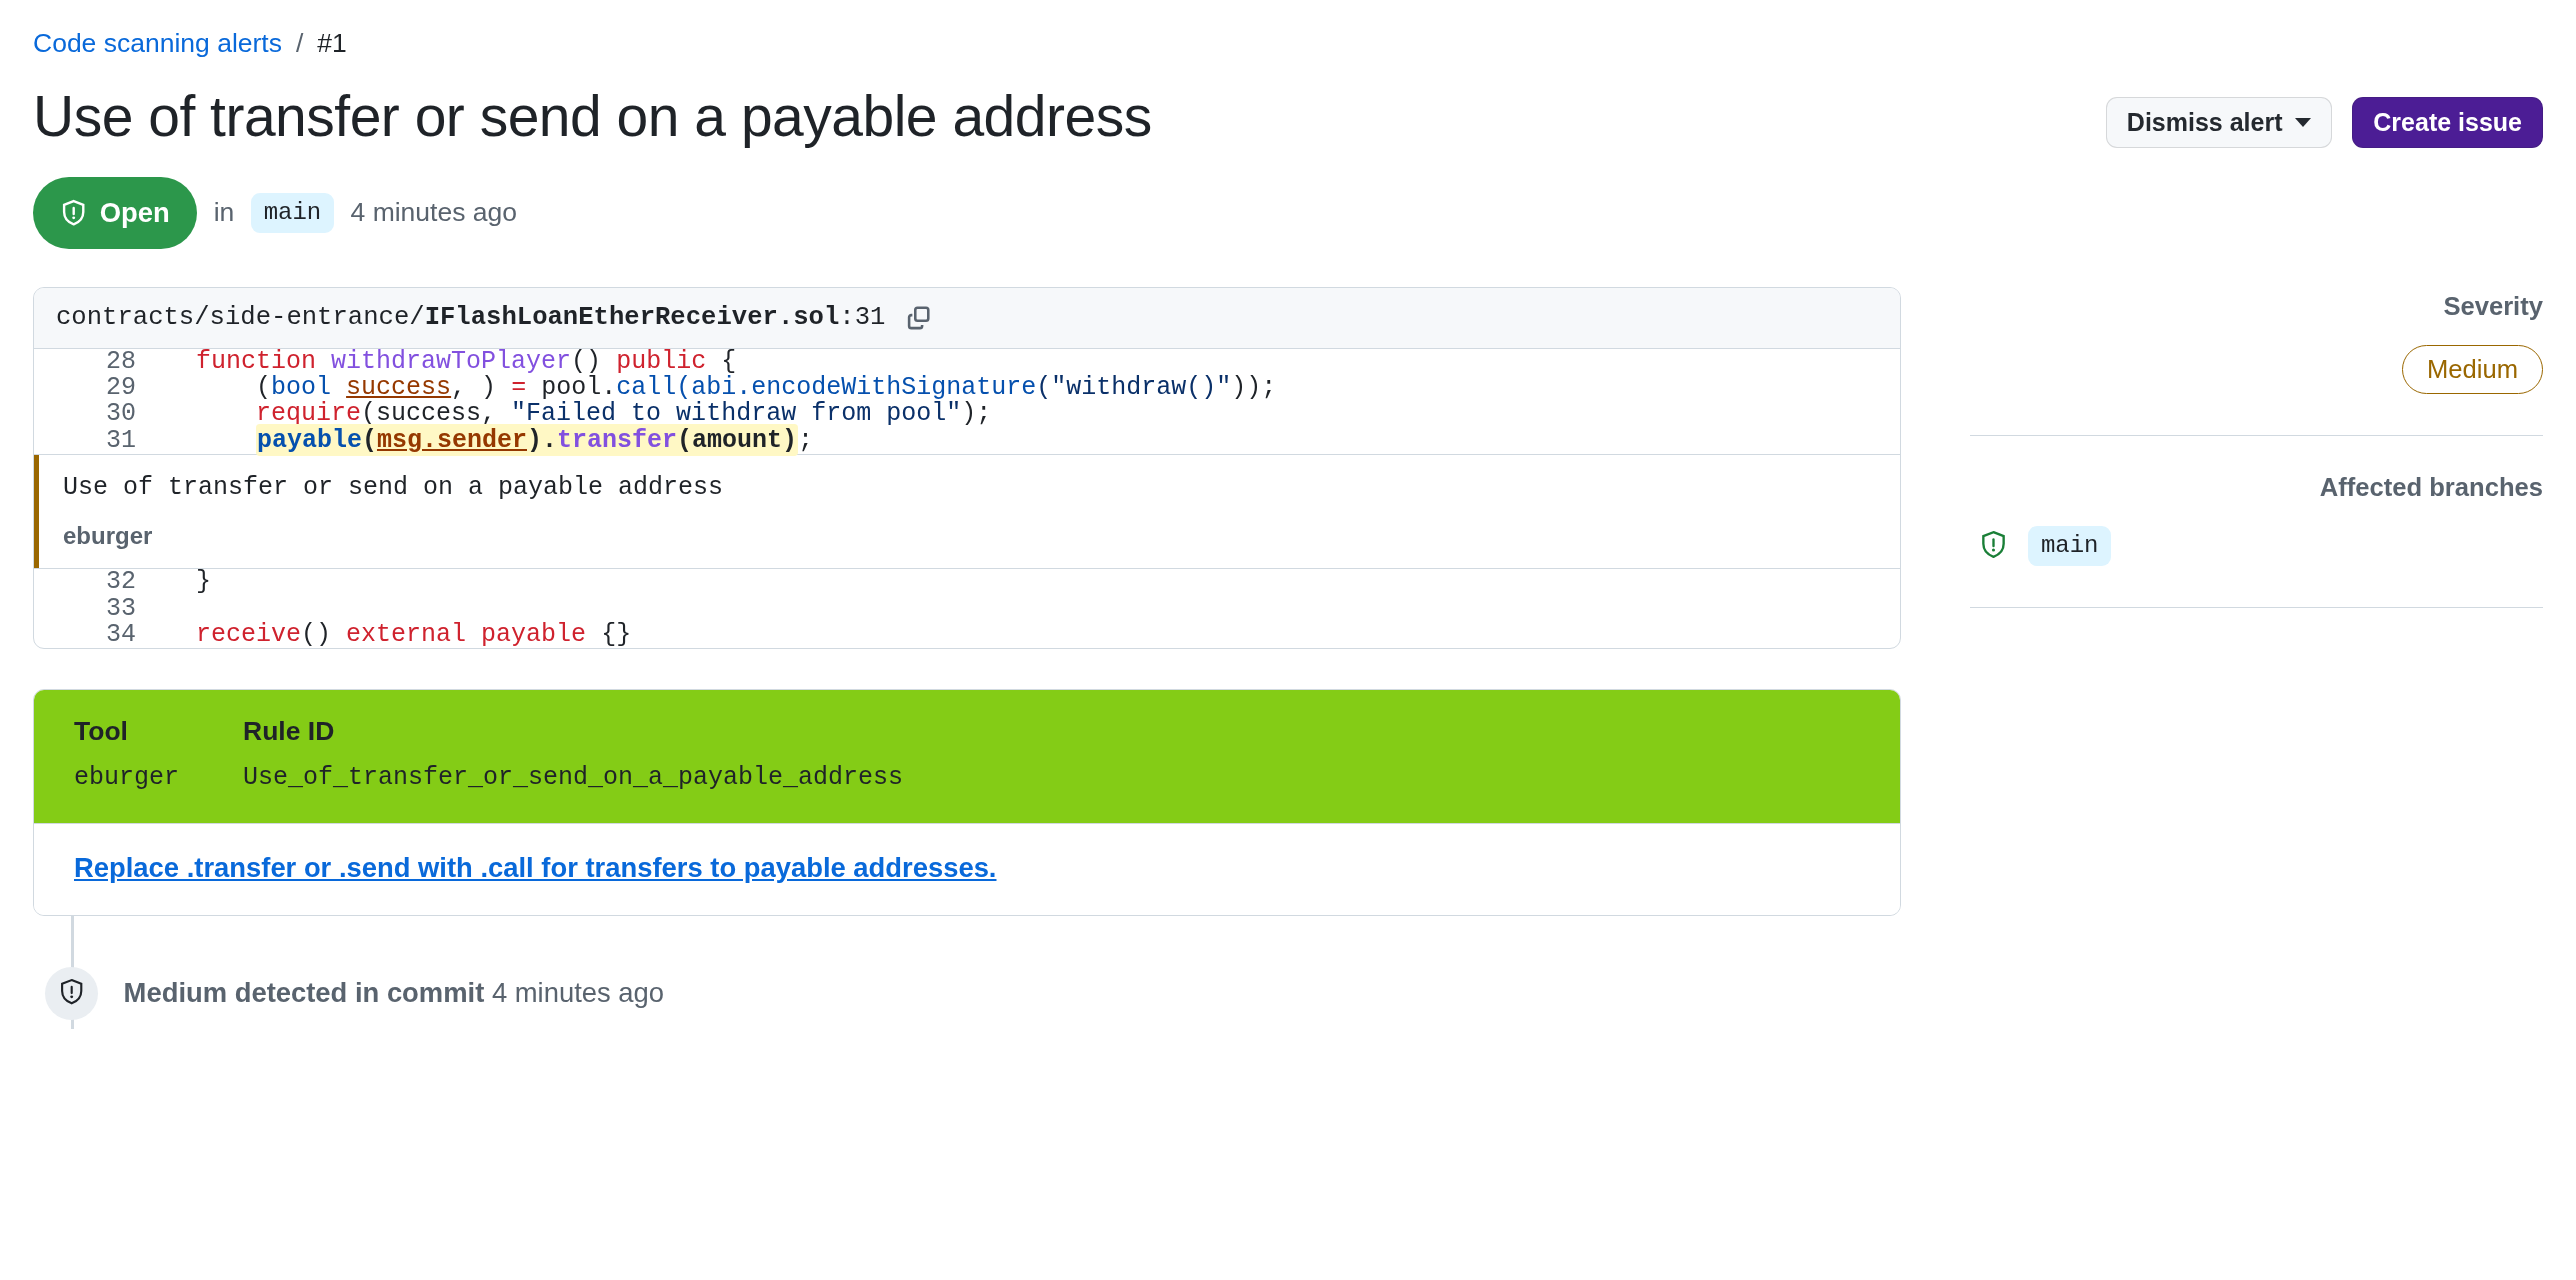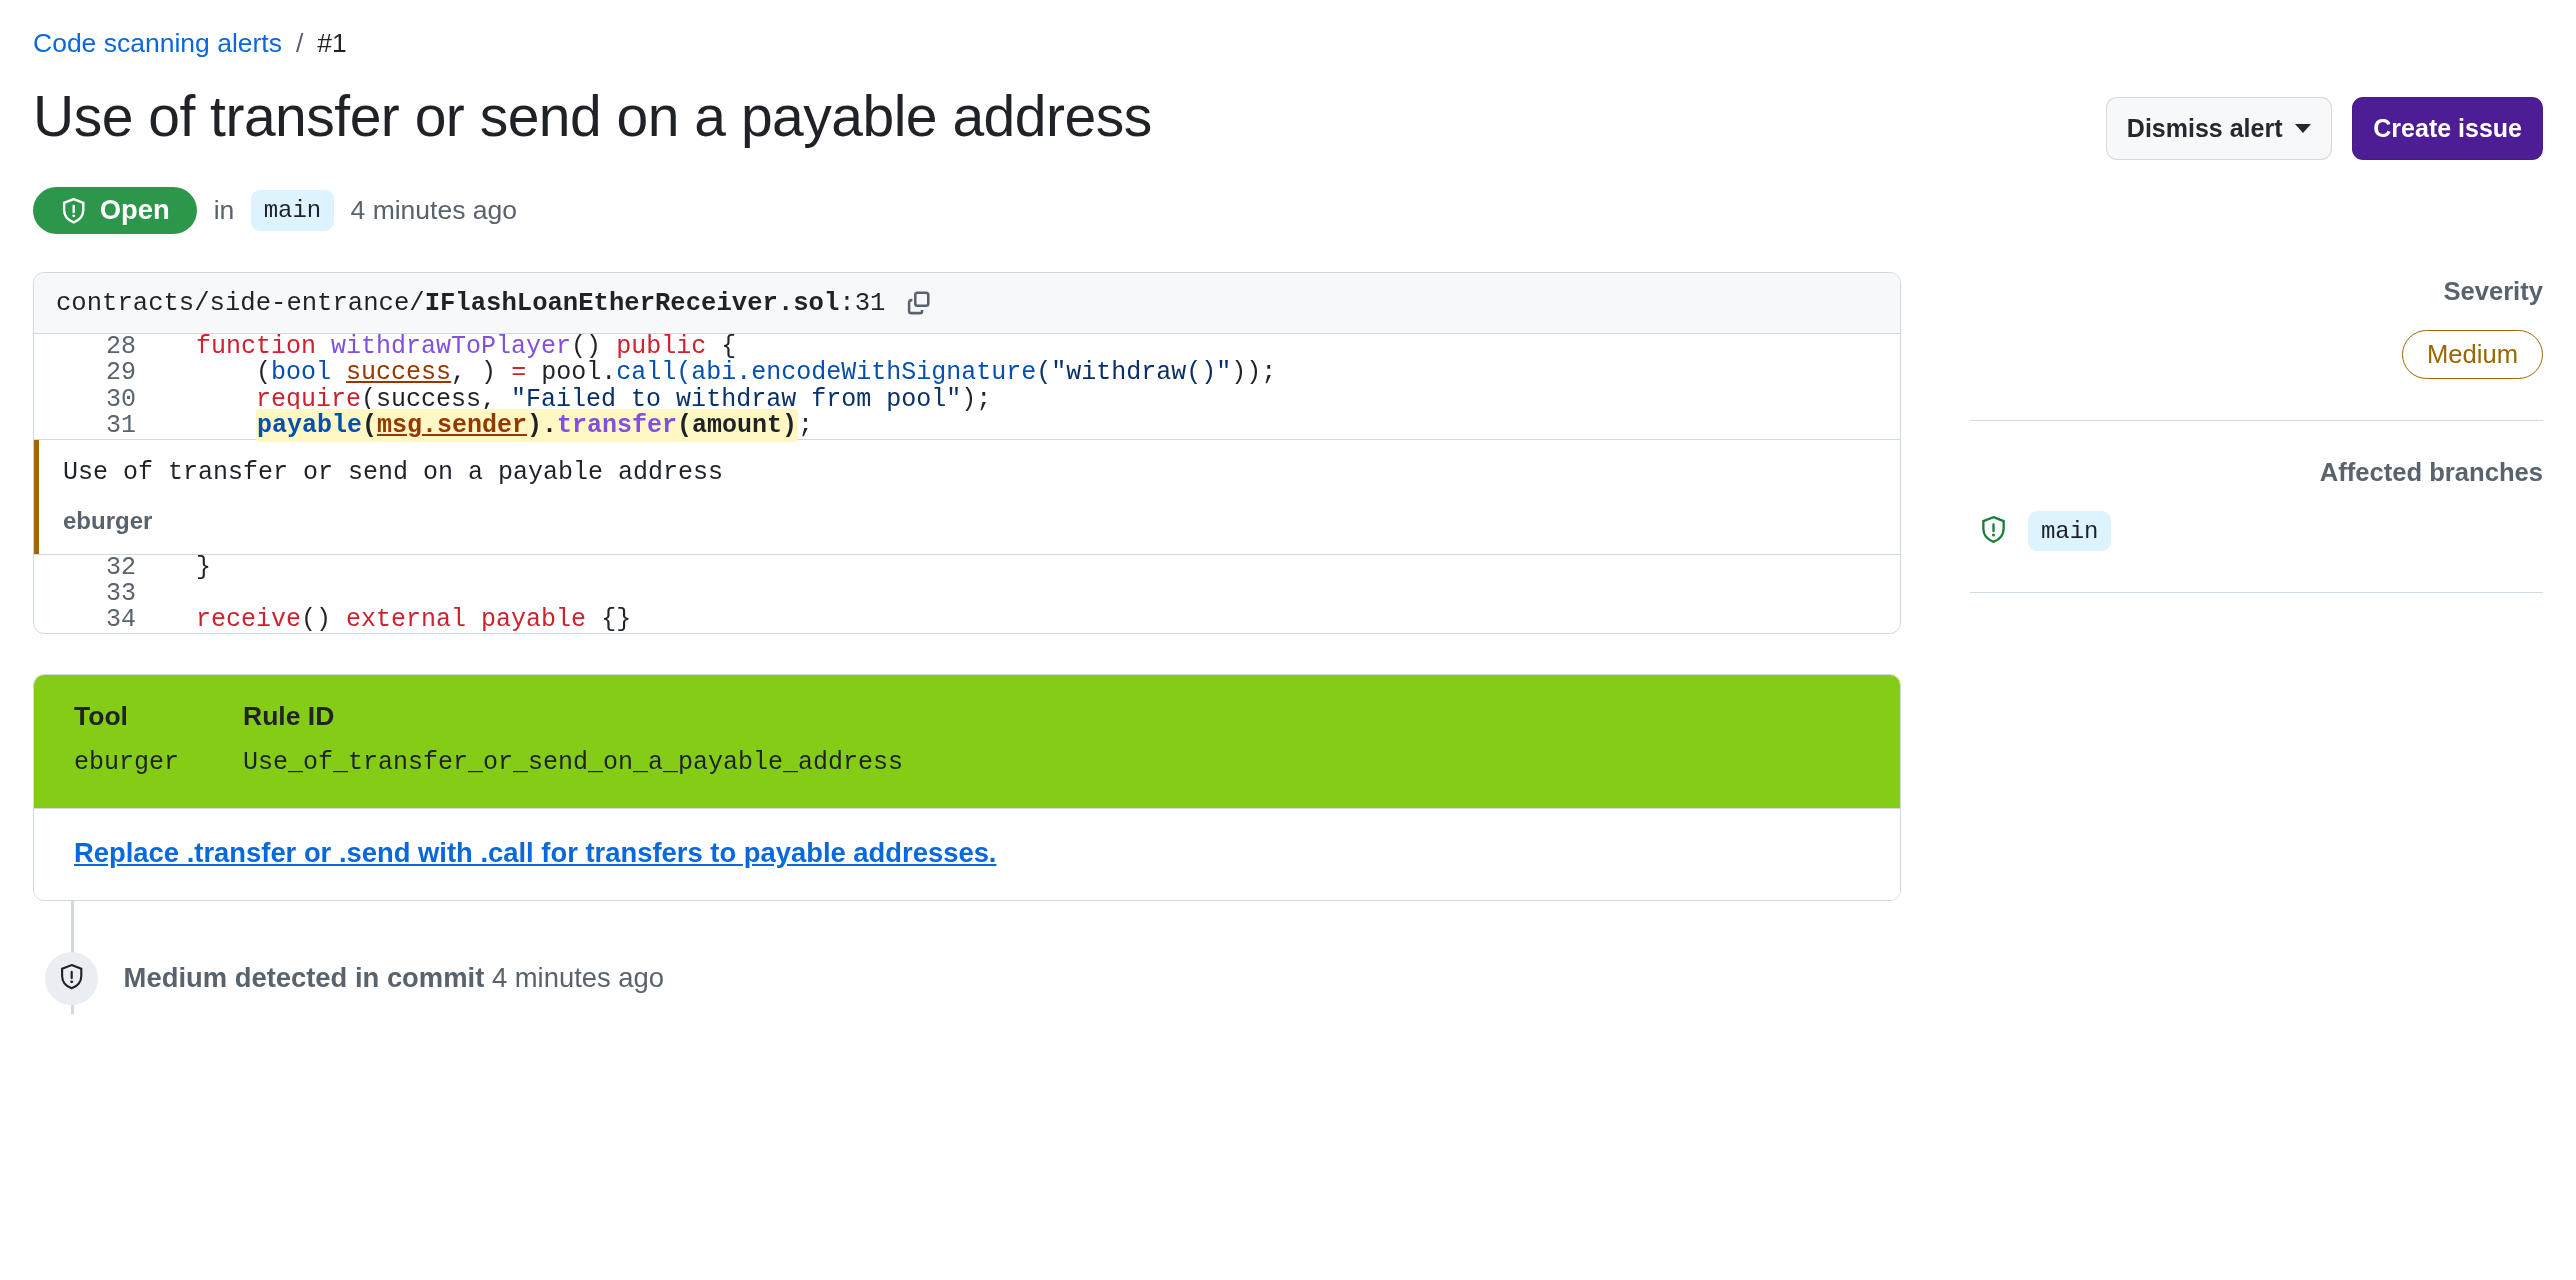--- a/index.html
+++ b/index.html
@@ -66,21 +66,21 @@
     gap: 20px;
     margin-top: 12.8px;
   }
   .btn {
     box-sizing: border-box;
     font-family: "Liberation Sans", sans-serif;
     font-size: 25px;
     font-weight: bold;
     border-radius: 11px;
     padding: 0 20px;
-    height: 63px;
+    height: 51px;
     display: inline-flex;
     align-items: center;
     gap: 12.8px;
     cursor: pointer;
     white-space: nowrap;
   }
   .btn-default {
     background: #f6f8fa;
     border: 0.9px solid rgba(31,35,40,0.15);
     color: #24292f;
@@ -106,21 +106,21 @@
     margin-top: 27.4px;
   }
   .state-badge {
     display: inline-flex;
     align-items: center;
     gap: 12px;
     background: #2c974b;
     color: #ffffff;
     border-radius: 914px;
     padding: 0 27.4px;
-    height: 47px;
+    height: 72px;
     font-size: 27.4px;
     font-weight: bold;
   }
   .state-badge svg { display:block; }
   .in-word {
     font-size: 26.5px;
     color: #59636e;
   }
   .code-chip {
     font-family: "Liberation Mono", monospace;

